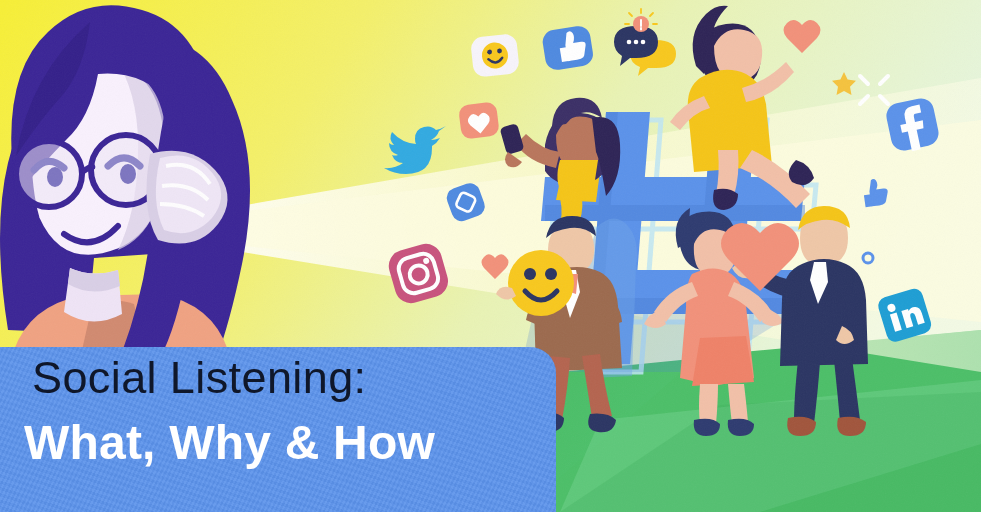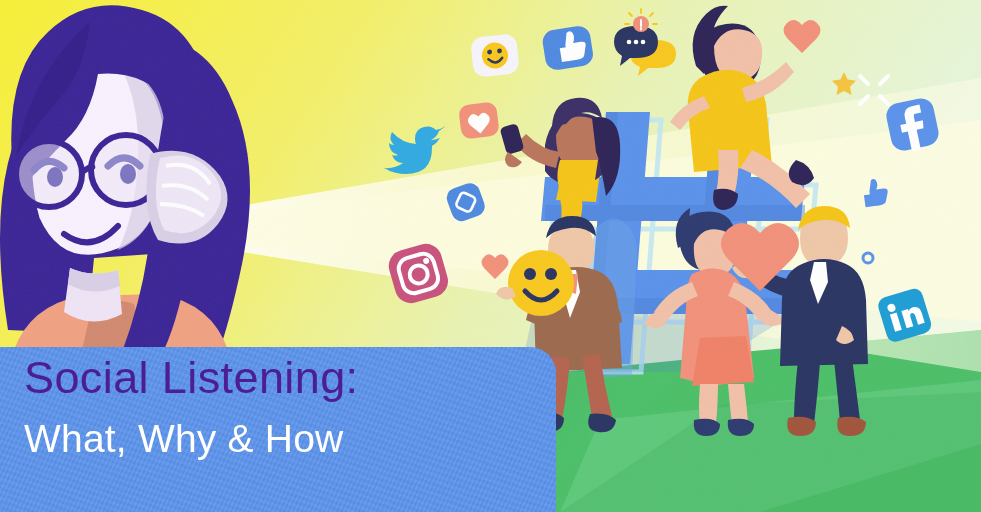--- a/index.html
+++ b/index.html
@@ -21,27 +21,27 @@
     box-shadow:0 0 0 0 rgba(0,0,0,0);
   }
   .banner .grain{
     position:absolute;inset:0;border-top-right-radius:26px;
     background:
       repeating-linear-gradient(115deg, rgba(255,255,255,.055) 0 2px, rgba(0,0,0,.02) 2px 4px),
       repeating-linear-gradient(18deg, rgba(255,255,255,.04) 0 3px, rgba(0,0,0,.015) 3px 6px);
     opacity:.9;pointer-events:none;
   }
   .title-line1{
-    position:absolute;left:24px;top:8px;
-    font-size:45px;font-weight:300;letter-spacing:.4px;color:#4c1d95;
+    position:absolute;left:32px;top:8px;
+    font-size:45px;font-weight:300;letter-spacing:.4px;color:#0f172a;
     white-space:nowrap;line-height:1;
   }
   .title-line2{
     position:absolute;left:24px;top:72px;
-    font-size:39px;font-weight:400;letter-spacing:.2px;color:#ffffff;
+    font-size:48px;font-weight:700;letter-spacing:.2px;color:#ffffff;
     white-space:nowrap;line-height:1;
   }
 </style>
 </head>
 <body>
 
 <div class="stage">
 
   <svg class="layer svgroot" viewBox="0 0 981 512" width="981" height="512">
     <defs>

